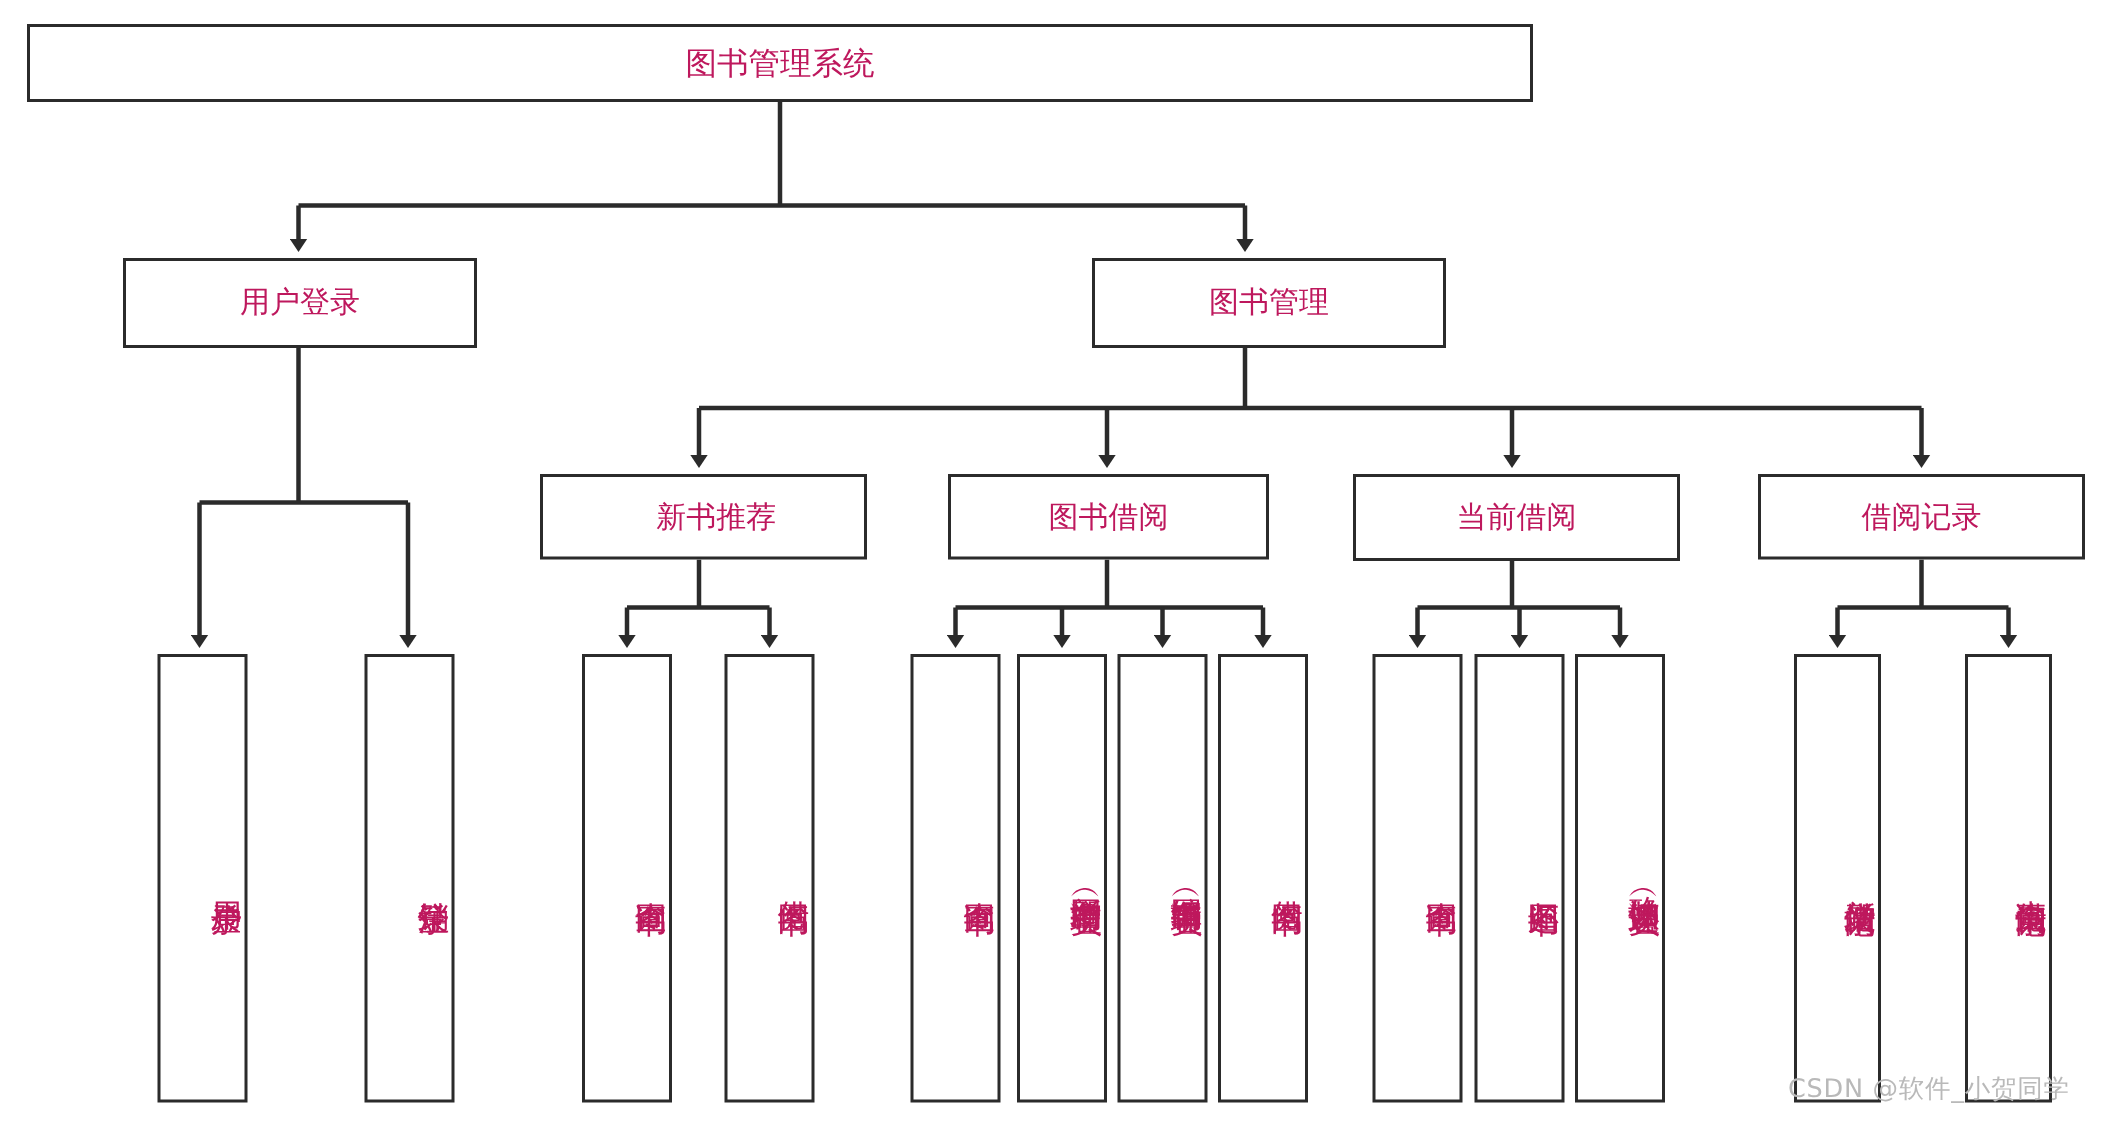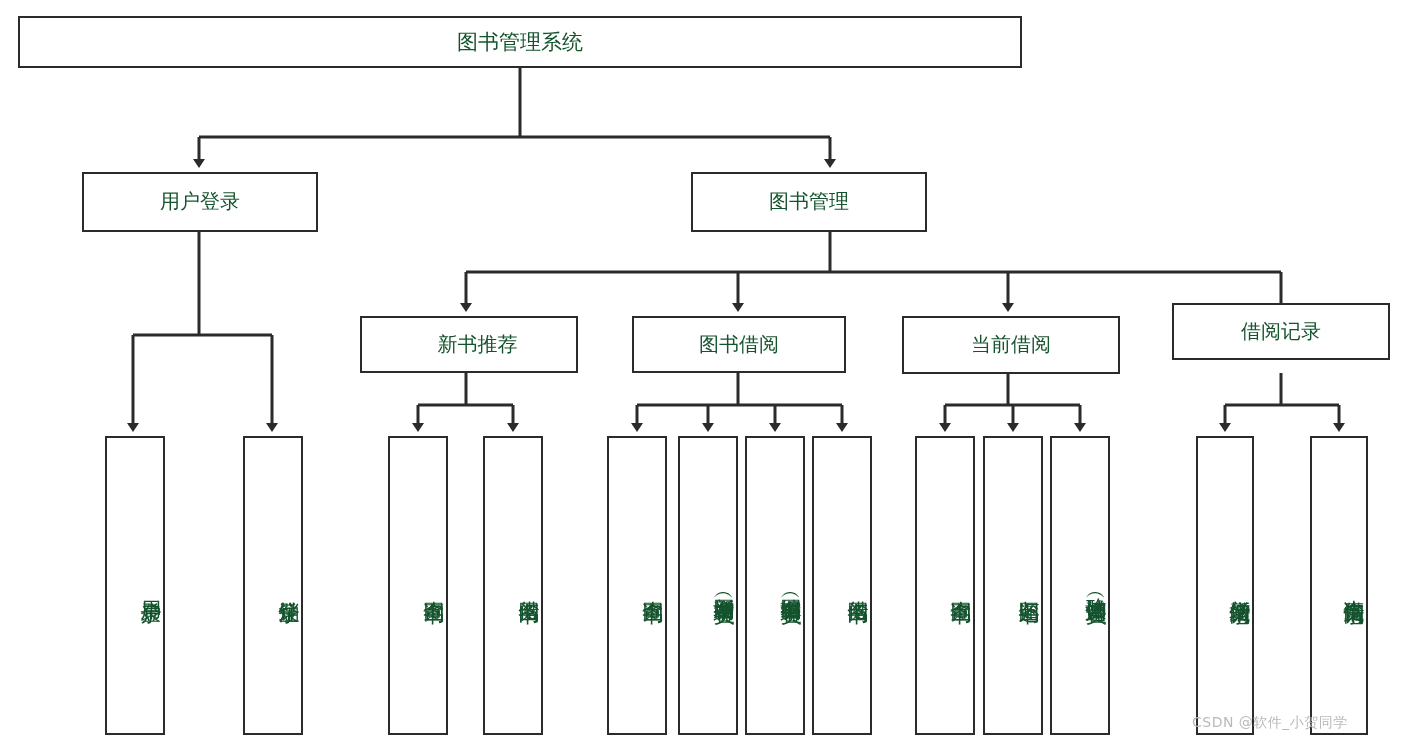--- a/index.html
+++ b/index.html
@@ -22,21 +22,21 @@
     top: 0;
     width: 1405px;
     height: 747px;
     pointer-events: none;
   }
   .node {
     position: absolute;
     box-sizing: border-box;
     border: 2px solid #2b2b2b;
     background: #ffffff;
-    color: #14532d;
+    color: #be185d;
     display: flex;
     align-items: center;
     justify-content: center;
     text-align: center;
     line-height: 1.18;
   }
   .node.root {
     font-size: 21px;
   }
   .node.branch {
@@ -51,21 +51,21 @@
     align-items: flex-start;
     justify-content: center;
   }
   .node.leaf .vtext {
     writing-mode: vertical-rl;
     text-orientation: upright;
     display: block;
   }
   .watermark {
     position: absolute;
-    font-size: 14px;
+    font-size: 17px;
     color: #b9b9b9;
     white-space: nowrap;
     letter-spacing: 0.5px;
   }
 </style>
 </head>
 <body>
 
 <div id="canvas">
 
@@ -119,33 +119,33 @@
     </g>
   </svg>
 
   <div id="nodes">
       <div class="node root" style="left: 18px; top: 16px; width: 1004px; height: 52px;">
         <span>图书管理系统</span>
       </div>
       <div class="node branch" style="left: 82px; top: 172px; width: 236px; height: 60px;">
         <span>用户登录</span>
       </div>
-      <div class="node branch" style="left: 691px; top: 172px; width: 236px; height: 60px;">
+      <div class="node branch" style="left: 728px; top: 172px; width: 236px; height: 60px;">
         <span>图书管理</span>
       </div>
       <div class="node branch" style="left: 360px; top: 316px; width: 218px; height: 57px; padding-left: 17px;">
         <span>新书推荐</span>
       </div>
       <div class="node branch" style="left: 632px; top: 316px; width: 214px; height: 57px;">
         <span>图书借阅</span>
       </div>
       <div class="node branch" style="left: 902px; top: 316px; width: 218px; height: 58px;">
         <span>当前借阅</span>
       </div>
-      <div class="node branch" style="left: 1172px; top: 303px; width: 218px; height: 57px;">
+      <div class="node branch" style="left: 1172px; top: 316px; width: 218px; height: 57px;">
         <span>借阅记录</span>
       </div>
       <div class="node leaf" style="left: 105px; top: 436px; width: 60px; height: 299px;">
         <span class="vtext">用户登录</span>
       </div>
       <div class="node leaf" style="left: 243px; top: 436px; width: 60px; height: 299px;">
         <span class="vtext">注销登录</span>
       </div>
       <div class="node leaf" style="left: 388px; top: 436px; width: 60px; height: 299px;">
         <span class="vtext">查询图书</span>

